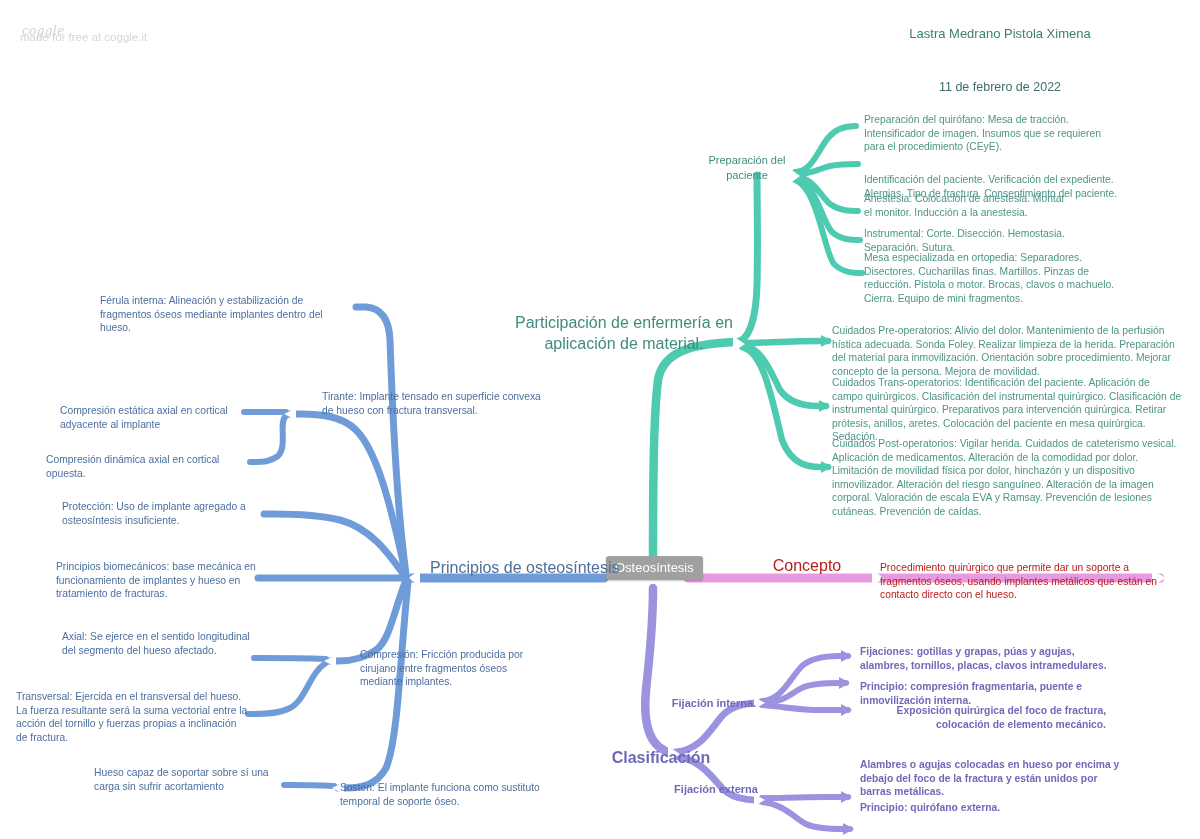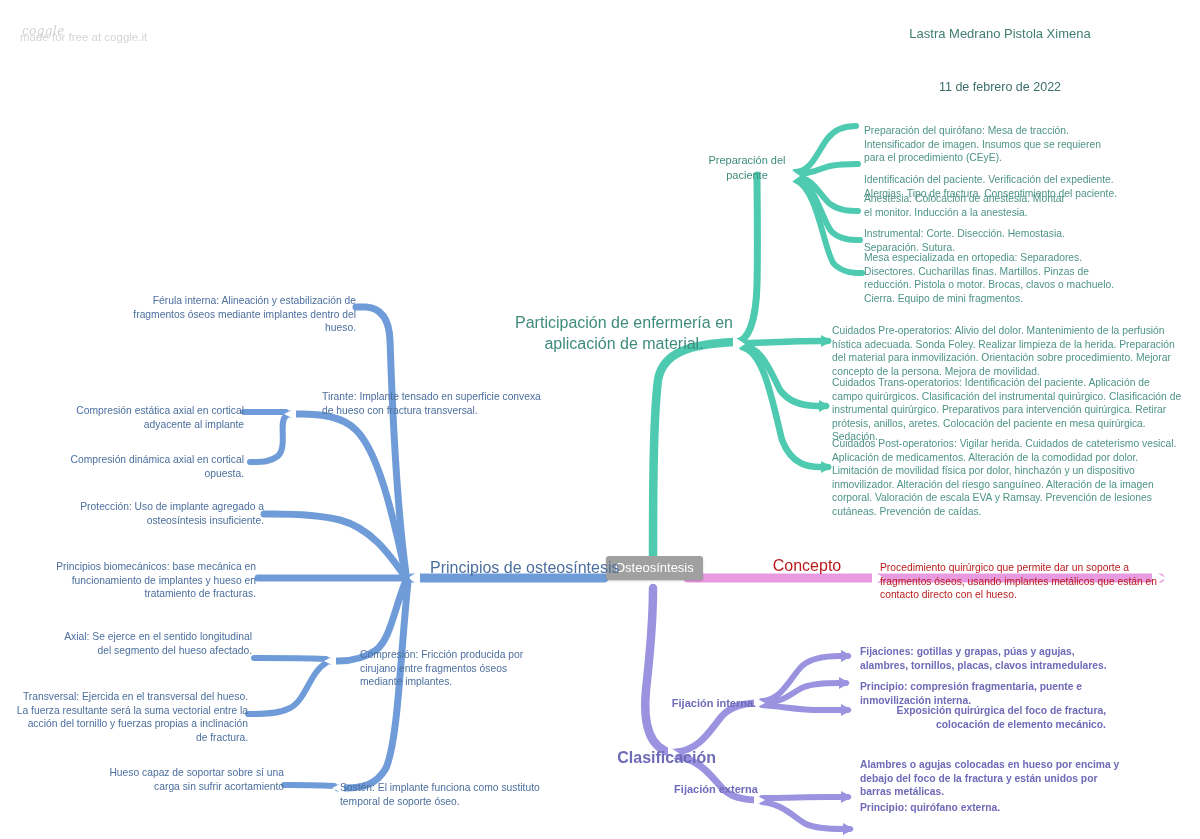--- a/index.html
+++ b/index.html
@@ -85,21 +85,21 @@
   .c-teal-l { color: #4e9487; }
   .c-blue   { color: #4c6f9e; }
   .c-purple { color: #6f6ab8; font-weight: bold; }
   .c-violet { color: #b91c1c; }
 
   
   .t-l1 { font-size: 16px; }
   .t-l2 { font-size: 11px; }
   .t-l3 { font-size: 10.3px; }
 
-  .ta-r { text-align: right; }
+  .ta-r { text-align: left; }
   .ta-l { text-align: left; }
   .ta-c { text-align: center; }
 </style>
 </head>
 <body>
 
 <svg id="canvas" viewBox="0 0 1200 839" xmlns="http://www.w3.org/2000/svg">
 
   <g>
     <path d="M688,578 L1160,578" stroke="#e79ae0" stroke-width="9" fill="none" stroke-linecap="round"></path>
@@ -189,31 +189,31 @@
 
 <div class="root-node">Osteosíntesis</div>
 
 <div class="node t-l1 c-violet ta-c" style="left:732px; top:555px; width:150px;">Concepto</div>
 <div class="node t-l3 c-violet ta-l" style="left:880px; top:561px; width:300px;">Procedimiento quirúrgico que permite dar un soporte a fragmentos óseos, usando implantes metálicos que están en contacto directo con el hueso.</div>
 
 <div class="node t-l1 c-teal ta-c" style="left:510px; top:312px; width:228px;">Participación de enfermería en aplicación de material.</div>
 
 <div class="node t-l2 c-teal ta-c" style="left:692px; top:153px; width:110px;">Preparación del paciente</div>
 
-<div class="node t-l3 c-teal-l ta-l" style="left:864px; top:124px; width:252px;">Preparación del quirófano: Mesa de tracción. Intensificador de imagen. Insumos que se requieren para el procedimiento (CEyE).</div>
+<div class="node t-l3 c-teal-l ta-l" style="left:864px; top:113px; width:252px;">Preparación del quirófano: Mesa de tracción. Intensificador de imagen. Insumos que se requieren para el procedimiento (CEyE).</div>
 <div class="node t-l3 c-teal-l ta-l" style="left:864px; top:157px; width:268px;margin-top:16px;">Identificación del paciente. Verificación del expediente. Alergias. Tipo de fractura. Consentimiento del paciente.</div>
 <div class="node t-l3 c-teal-l ta-l" style="left:864px; top:192px; width:210px;">Anestesia: Colocación de anestesia. Montar el monitor. Inducción a la anestesia.</div>
 <div class="node t-l3 c-teal-l ta-l" style="left:864px; top:227px; width:250px;">Instrumental: Corte. Disección. Hemostasia. Separación. Sutura.</div>
 <div class="node t-l3 c-teal-l ta-l" style="left:864px; top:251px; width:256px;">Mesa especializada en ortopedia: Separadores. Disectores. Cucharillas finas. Martillos. Pinzas de reducción. Pistola o motor. Brocas, clavos o machuelo. Cierra. Equipo de mini fragmentos.</div>
 
 <div class="node t-l3 c-teal-l ta-l" style="left:832px; top:324px; width:348px;">Cuidados Pre-operatorios: Alivio del dolor. Mantenimiento de la perfusión hística adecuada. Sonda Foley. Realizar limpieza de la herida. Preparación del material para inmovilización. Orientación sobre procedimiento. Mejorar concepto de la persona. Mejora de movilidad.</div>
 <div class="node t-l3 c-teal-l ta-l" style="left:832px; top:376px; width:350px;">Cuidados Trans-operatorios: Identificación del paciente. Aplicación de campo quirúrgicos. Clasificación del instrumental quirúrgico. Clasificación de instrumental quirúrgico. Preparativos para intervención quirúrgica. Retirar prótesis, anillos, aretes. Colocación del paciente en mesa quirúrgica. Sedación.</div>
 <div class="node t-l3 c-teal-l ta-l" style="left:832px; top:437px; width:348px;">Cuidados Post-operatorios: Vigilar herida. Cuidados de cateterismo vesical. Aplicación de medicamentos. Alteración de la comodidad por dolor. Limitación de movilidad física por dolor, hinchazón y un dispositivo inmovilizador. Alteración del riesgo sanguíneo. Alteración de la imagen corporal. Valoración de escala EVA y Ramsay. Prevención de lesiones cutáneas. Prevención de caídas.</div>
 
-<div class="node t-l1 c-purple ta-c" style="left:606px; top:747px; width:110px;text-align:right;">Clasificación</div>
+<div class="node t-l1 c-purple ta-c" style="left:606px; top:747px; width:110px;">Clasificación</div>
 
 <div class="node t-l2 c-purple ta-c" style="left:660px; top:696px; width:108px;">Fijación interna.</div>
 <div class="node t-l2 c-purple ta-c" style="left:660px; top:782px; width:112px;">Fijación externa</div>
 
 <div class="node t-l3 c-purple ta-l" style="left:860px; top:645px; width:260px;">Fijaciones: gotillas y grapas, púas y agujas, alambres, tornillos, placas, clavos intramedulares.</div>
 <div class="node t-l3 c-purple ta-l" style="left:860px; top:680px; width:268px;">Principio: compresión fragmentaria, puente e inmovilización interna.</div>
 <div class="node t-l3 c-purple ta-l" style="left:848px; top:704px; width:258px;text-align:right;">Exposición quirúrgica del foco de fractura, colocación de elemento mecánico.</div>
 
 <div class="node t-l3 c-purple ta-l" style="left:860px; top:758px; width:260px;">Alambres o agujas colocadas en hueso por encima y debajo del foco de la fractura y están unidos por barras metálicas.</div>
 <div class="node t-l3 c-purple ta-l" style="left:860px; top:801px; width:240px;">Principio: quirófano externa.</div>

